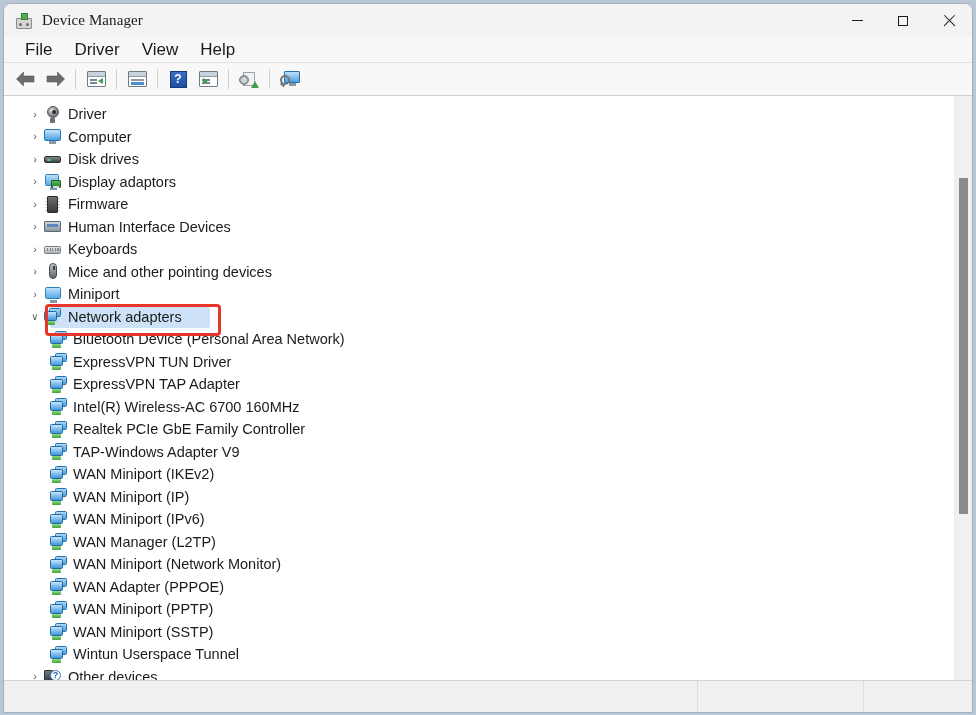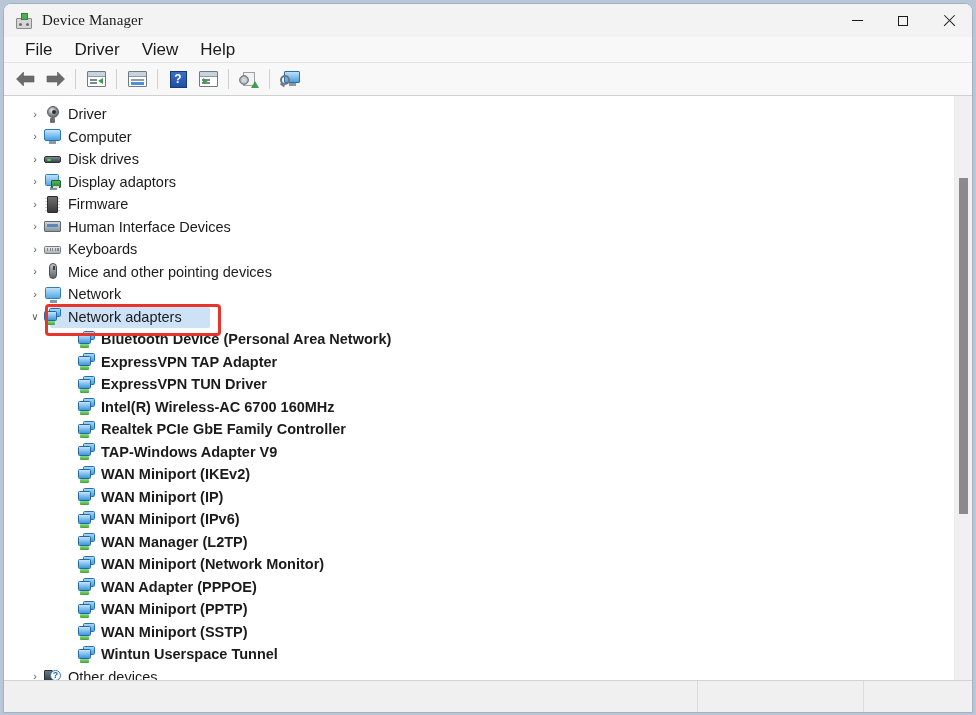--- a/index.html
+++ b/index.html
@@ -200,21 +200,21 @@
     left: 46px;
     top: 1px;
     height: 21px;
     background: #cde2f7;
     border-radius: 2px;
     z-index: 0;
   }
   .row > * { position: relative; z-index: 1; }
   
   .lvl1 { padding-left: 22px; }
-  .lvl2 { padding-left: 56px; font-weight: bold; }
+  .lvl2 { padding-left: 28px; }
   .lvl2 .node-icon { margin-right: 6px; }
   
   .ic-monitor, .ic-netadapter, .ic-display {
     position: absolute; left: 1px; top: 1px;
     width: 15px; height: 12px;
     background: linear-gradient(#bfe0f7, #56a9e8);
     border: 1px solid #2d7ebd;
     border-radius: 1.5px; box-sizing: border-box;
   }
   .ic-monitor:after, .ic-display:after {
@@ -533,21 +533,21 @@
             <div class="node-icon">
               <div class="ic-mouse"></div>
             </div>
             <div class="row-label">Mice and other pointing devices</div>
           </div>
           <div class="row lvl1">
             <div class="chev">›</div>
             <div class="node-icon">
               <div class="ic-monitor" style="width:16px;height:12px;"></div>
             </div>
-            <div class="row-label">Network</div>
+            <div class="row-label">Miniport</div>
           </div>
           <div class="row lvl1 selected">
             <div class="sel-bg" style="width: 160.4px;"></div>
             <div class="chev open">∨</div>
             <div class="node-icon">
               <div class="netwrap">
                 <div class="net-back"></div>
                 <div class="net-front"></div>
                 <div class="net-base"></div>
               </div>
@@ -567,32 +567,32 @@
           </div>
           <div class="row lvl2">
             <div class="chev"></div>
             <div class="node-icon">
               <div class="netwrap">
                 <div class="net-back"></div>
                 <div class="net-front"></div>
                 <div class="net-base"></div>
               </div>
             </div>
+            <div class="row-label">ExpressVPN TUN Driver</div>
+          </div>
+          <div class="row lvl2">
+            <div class="chev"></div>
+            <div class="node-icon">
+              <div class="netwrap">
+                <div class="net-back"></div>
+                <div class="net-front"></div>
+                <div class="net-base"></div>
+              </div>
+            </div>
             <div class="row-label">ExpressVPN TAP Adapter</div>
-          </div>
-          <div class="row lvl2">
-            <div class="chev"></div>
-            <div class="node-icon">
-              <div class="netwrap">
-                <div class="net-back"></div>
-                <div class="net-front"></div>
-                <div class="net-base"></div>
-              </div>
-            </div>
-            <div class="row-label">ExpressVPN TUN Driver</div>
           </div>
           <div class="row lvl2">
             <div class="chev"></div>
             <div class="node-icon">
               <div class="netwrap">
                 <div class="net-back"></div>
                 <div class="net-front"></div>
                 <div class="net-base"></div>
               </div>
             </div>

